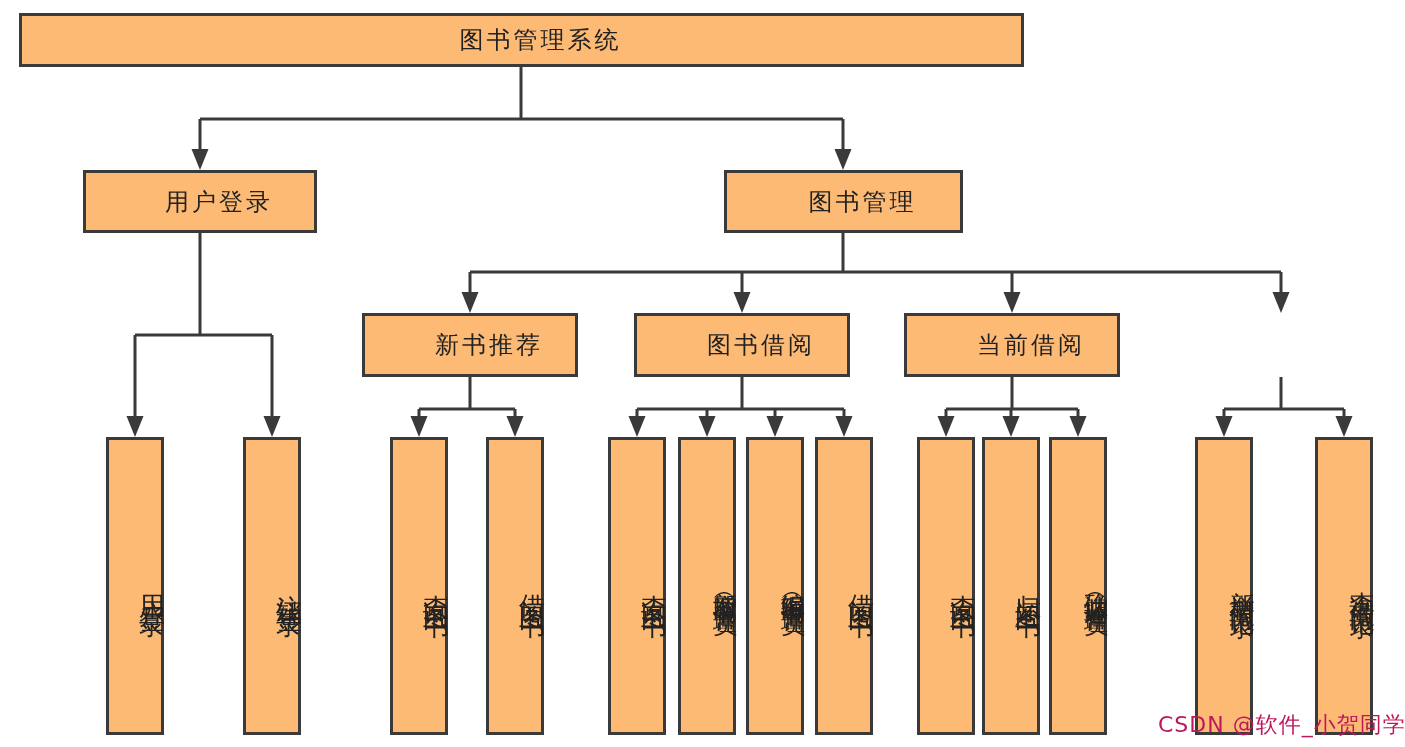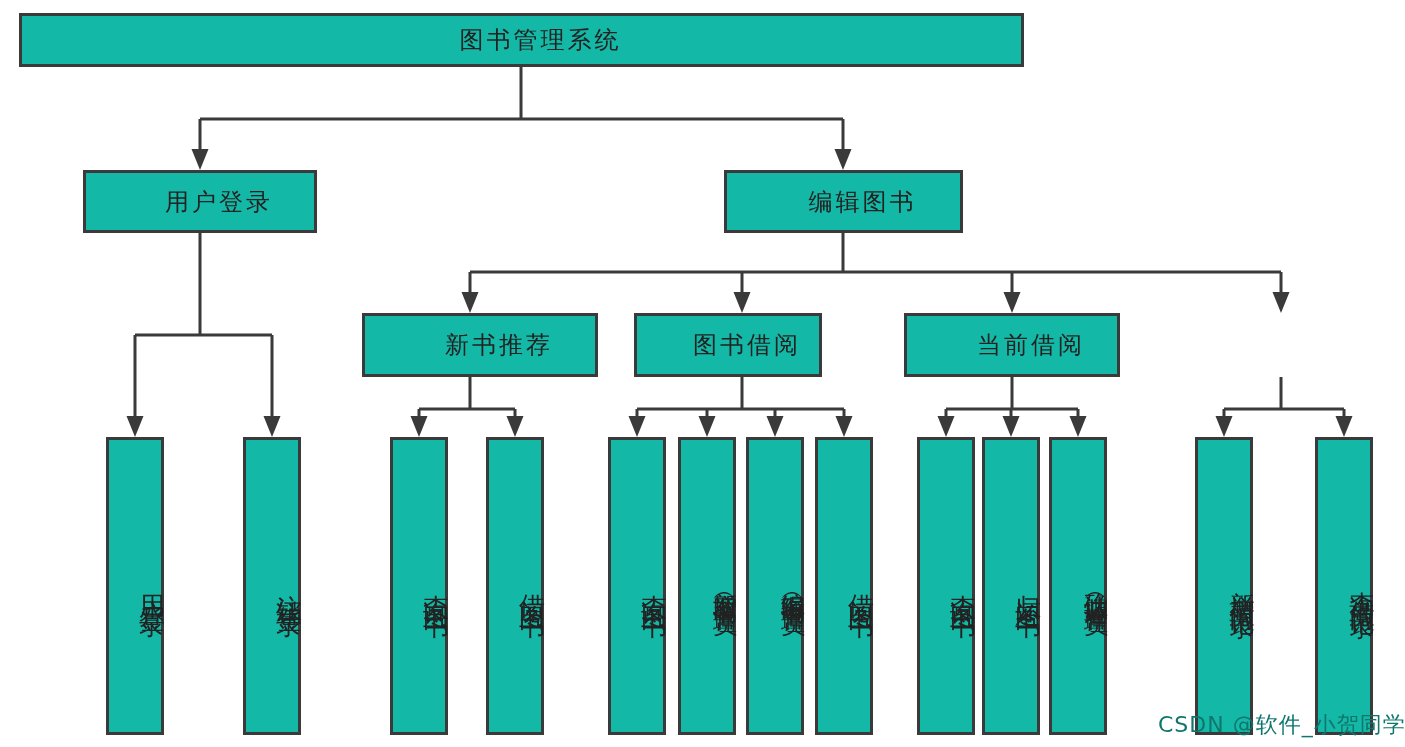--- a/index.html
+++ b/index.html
@@ -4,36 +4,36 @@
 <style>
   html,body{margin:0;padding:0;background:#ffffff;}
   .canvas{
     position:relative;width:1405px;height:747px;background:#ffffff;
     font-family:"DejaVu Sans",sans-serif;overflow:hidden;color:#222222;
   }
   .wires{position:absolute;left:0;top:0;z-index:1;}
   .wires .line{fill:none;stroke:#3a3a3a;stroke-width:3;}
   .wires .head{fill:#3a3a3a;stroke:none;}
   .node{
-    position:absolute;box-sizing:border-box;background:#14b8a6;
+    position:absolute;box-sizing:border-box;background:#fdba74;
     border:3px solid #3a3a3a;display:flex;align-items:center;justify-content:center;
     z-index:2;
     padding-left:36px;
   }
   .hbox{font-size:24px;letter-spacing:3px;}
   .hbox .lbl{white-space:nowrap;transform:translateX(1px);}
   .vbox{
     writing-mode:vertical-rl;
     font-size:26px;letter-spacing:6px;
   }
   .vbox.tight{font-size:24px;letter-spacing:3px;}
   .vbox.mid{font-size:25px;letter-spacing:5px;}
   .watermark{
     position:absolute;left:1158px;top:710px;z-index:3;
-    font-size:22px;color:#0f766e;white-space:nowrap;letter-spacing:1px;
+    font-size:22px;color:#be185d;white-space:nowrap;letter-spacing:1px;
   }
 </style>
 </head>
 <body>
 
 <div class="canvas">
 
   <svg class="wires" width="1405" height="747" viewBox="0 0 1405 747">
     <path class="line" d="
       M521,67 V119
@@ -92,27 +92,27 @@
   </svg>
 
   <div class="node hbox" style="left:19px;top:13px;width:1005px;height:54px;">
     <span class="lbl">图书管理系统</span>
   </div>
 
   <div class="node hbox" style="left:83px;top:170px;width:234px;height:63px;">
     <span class="lbl">用户登录</span>
   </div>
   <div class="node hbox" style="left:724px;top:170px;width:239px;height:63px;">
-    <span class="lbl">编辑图书</span>
+    <span class="lbl">图书管理</span>
   </div>
 
-  <div class="node hbox" style="left:362px;top:313px;width:236px;height:64px;">
+  <div class="node hbox" style="left:362px;top:313px;width:216px;height:64px;">
     <span class="lbl">新书推荐</span>
   </div>
-  <div class="node hbox" style="left:634px;top:313px;width:188px;height:64px;">
+  <div class="node hbox" style="left:634px;top:313px;width:216px;height:64px;">
     <span class="lbl">图书借阅</span>
   </div>
   <div class="node hbox" style="left:904px;top:313px;width:216px;height:64px;justify-content:center;">
     <span class="lbl">当前借阅</span>
   </div>
 
   <div class="node vbox" style="left:106px;top:437px;width:58px;height:298px;">
     <span>用户登录</span>
   </div>
   <div class="node vbox" style="left:243px;top:437px;width:58px;height:298px;">

